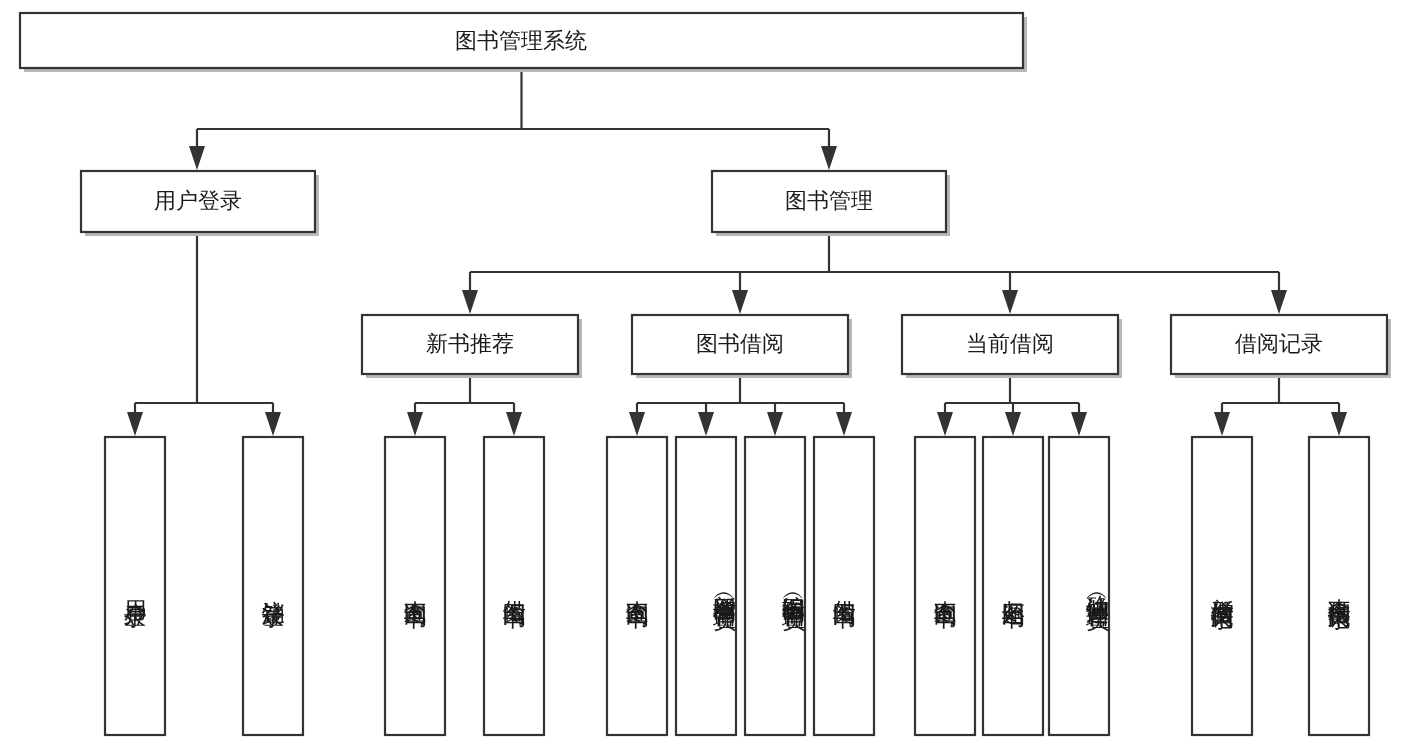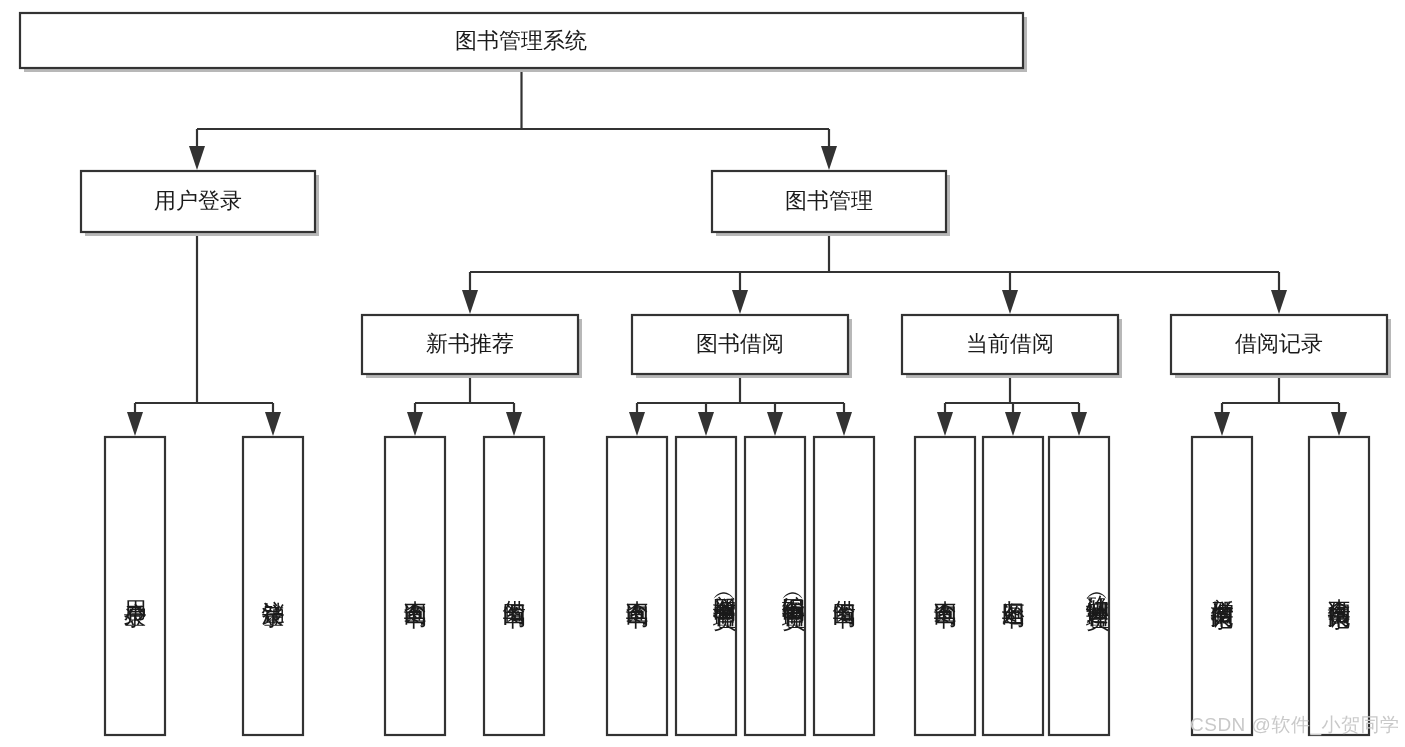--- a/index.html
+++ b/index.html
@@ -257,15 +257,14 @@
   <div class="leaf-label" style="left:745px; top:437px; width:60px; height:298px; align-items:flex-start;">编辑图书（管理员）</div>
   <div class="leaf-label" style="left:814px; top:437px; width:60px; height:298px;">借阅图书</div>
 
   <div class="leaf-label" style="left:915px; top:437px; width:60px; height:298px;">查询图书</div>
   <div class="leaf-label" style="left:983px; top:437px; width:60px; height:298px;">归还图书</div>
   <div class="leaf-label" style="left:1049px; top:437px; width:60px; height:298px; align-items:flex-start;">确认归还（管理员）</div>
 
   <div class="leaf-label" style="left:1192px; top:437px; width:60px; height:298px;">新增借阅记录</div>
   <div class="leaf-label" style="left:1309px; top:437px; width:60px; height:298px;">查询借阅记录</div>
 
-  <div class="watermark" style="left:1190px; top:712px;">CSDN @软件_小贺同学</div>
 
 </div>
 
 </body></html>

